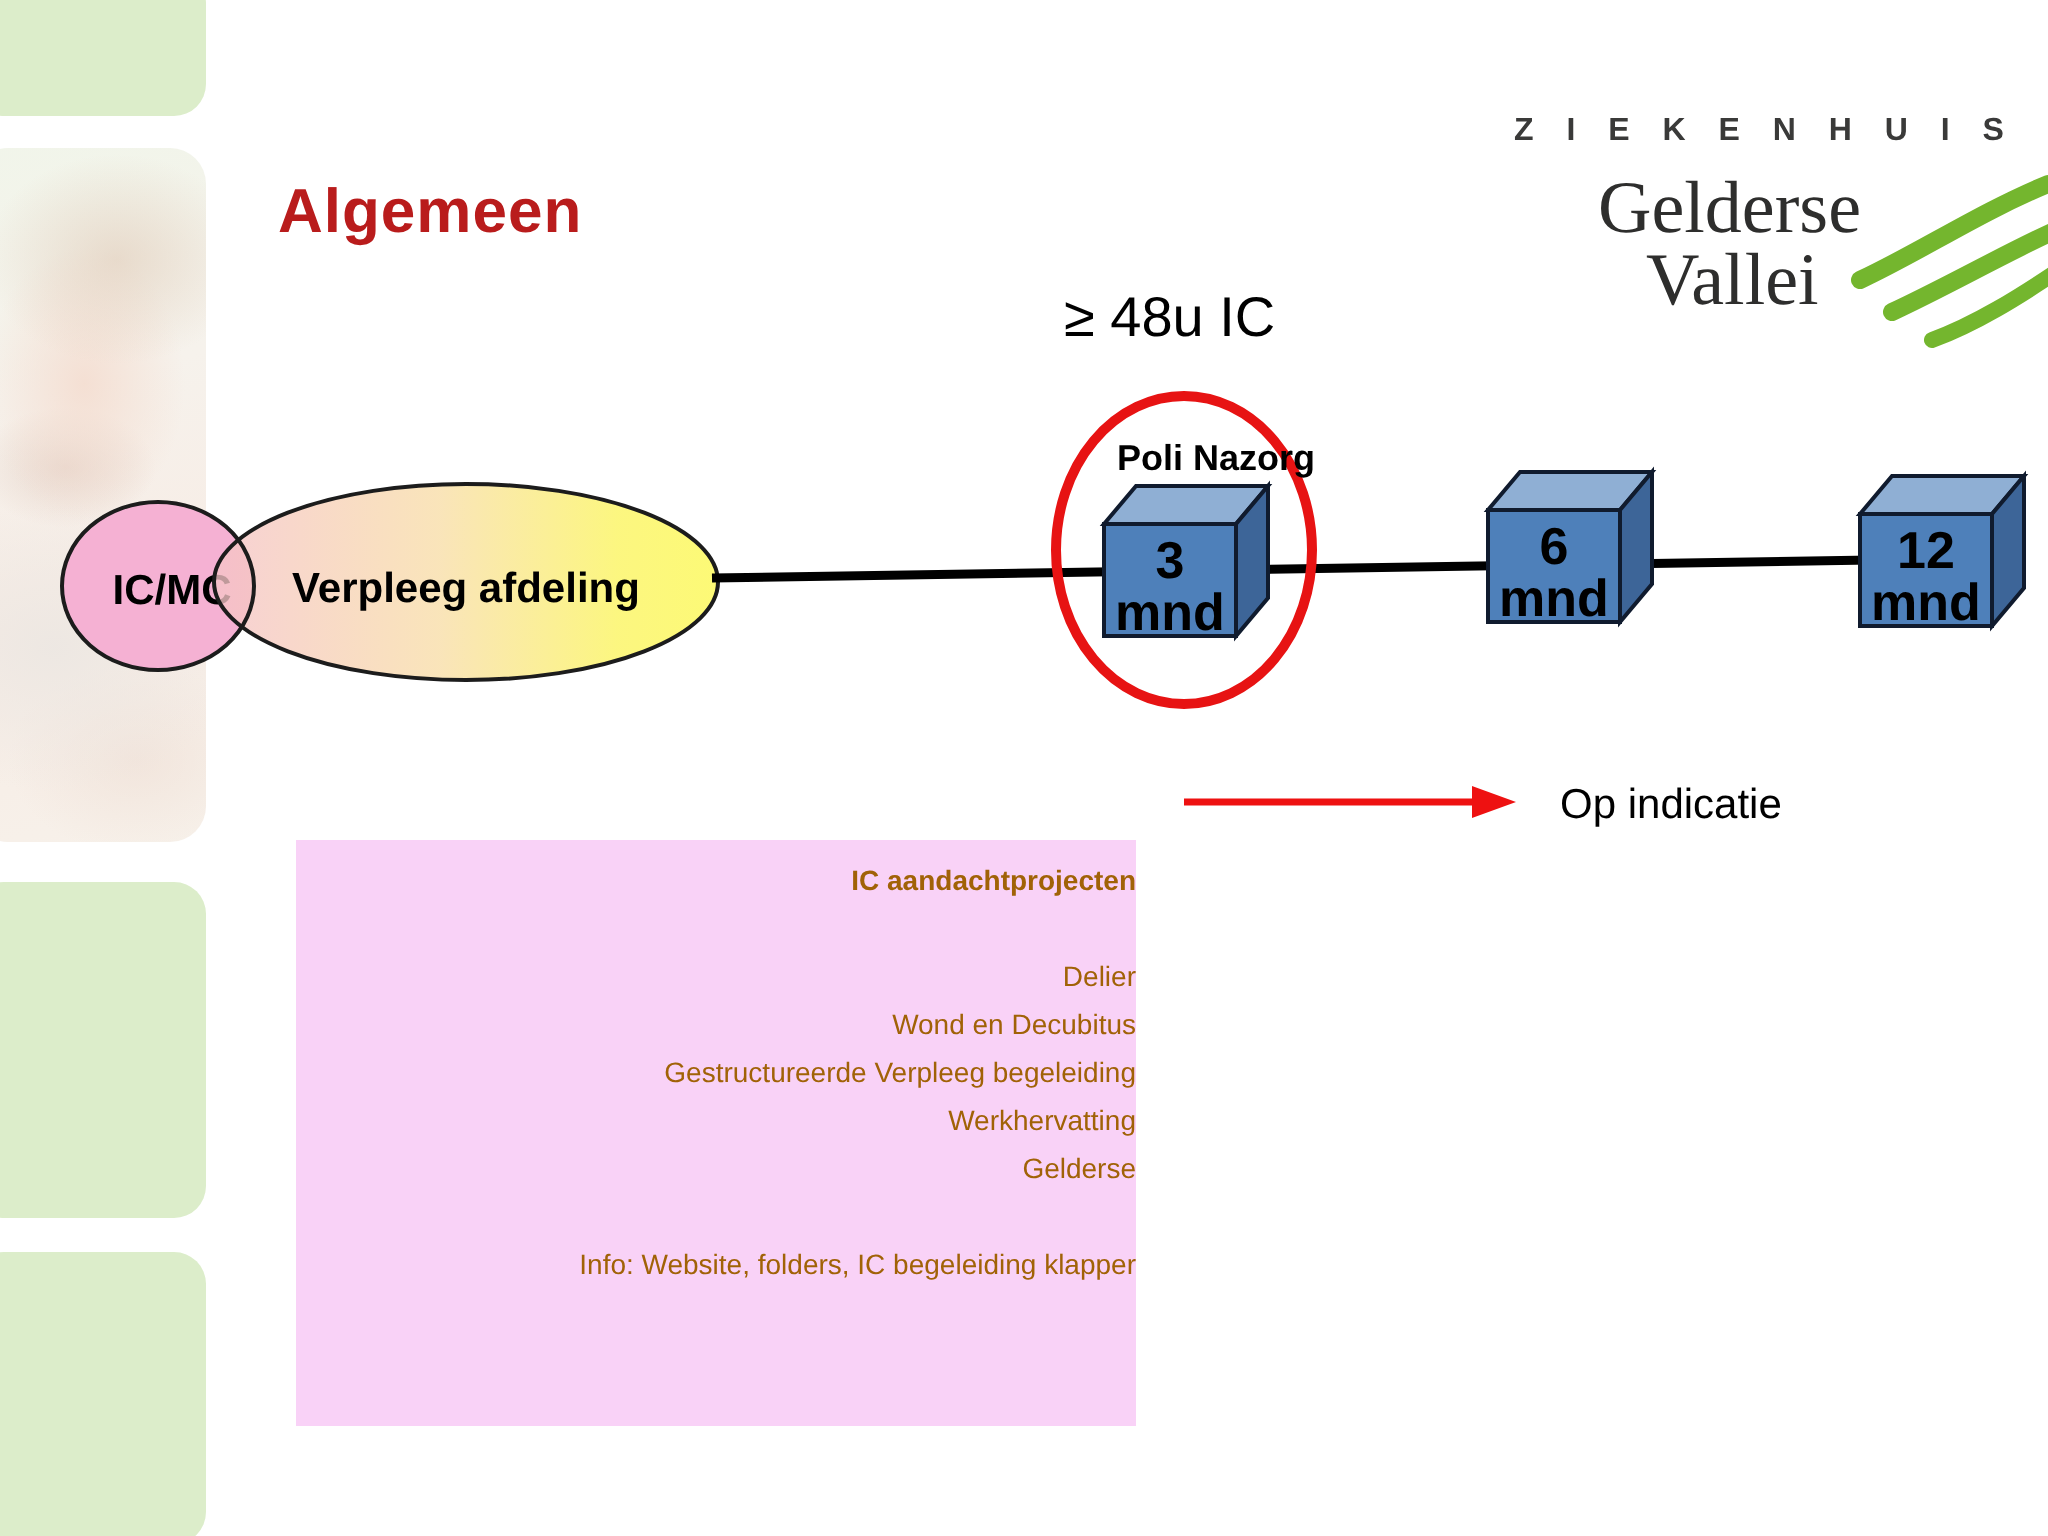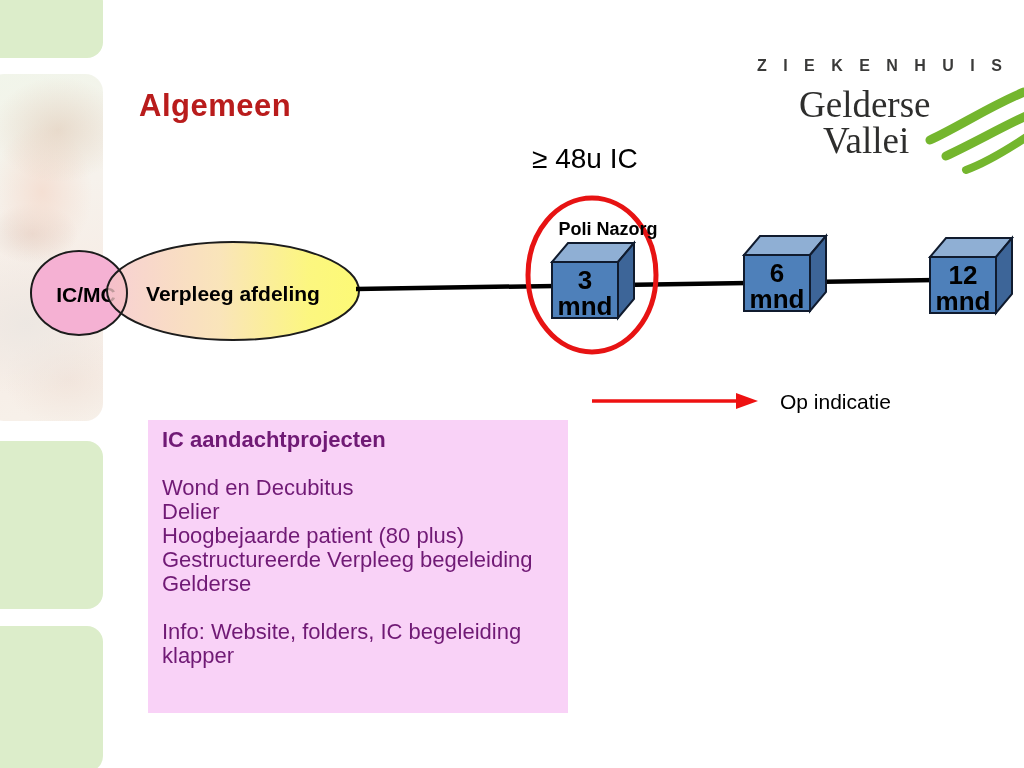--- a/index.html
+++ b/index.html
@@ -36,21 +36,21 @@
     position:absolute;left:799px;top:119px;font-family:"Liberation Serif",serif;
     font-size:37px;color:#2e2e2d;margin-left:24px;
   }
   .logo-waves{position:absolute;left:920px;top:78px;}
   
   .diagram{position:absolute;left:0;top:0;pointer-events:none;}
   .dg-text{font-family:"Liberation Sans",sans-serif;}
   
   .projects-box{
     position:absolute;left:148px;top:420px;width:420px;height:293px;background:#f9d2f7;
-    padding:8px 0 0 14px;box-sizing:border-box;font-size:22px;line-height:24px;color:#701a75;
+    padding:8px 0 0 14px;box-sizing:border-box;font-size:14px;line-height:24px;color:#a16207;text-align:right;
   }
   .projects-title{font-weight:bold;}
   .spacer{height:24px;}
 </style>
 </head>
 <body>
 
 <div class="slide">
 
   <div class="rail-rect" style="top:-14px;height:72px;"></div>
@@ -120,22 +120,22 @@
     <g>
       <line x1="592" y1="401" x2="736" y2="401" stroke="#ee1111" stroke-width="3.5"></line>
       <polygon points="736,393 736,409 758,401" fill="#ee1111"></polygon>
     </g>
     <text class="dg-text" x="780" y="409" font-size="21">Op indicatie</text>
   </svg>
 
   <div class="projects-box">
     <div class="projects-title">IC aandachtprojecten</div>
     <div class="spacer"></div>
+    <div>Delier</div>
     <div>Wond en Decubitus</div>
-    <div>Delier</div>
-    <div>Hoogbejaarde patient (80 plus)</div>
     <div>Gestructureerde Verpleeg begeleiding</div>
+    <div>Werkhervatting</div>
     <div>Gelderse</div>
     <div class="spacer"></div>
     <div>Info: Website, folders, IC begeleiding klapper</div>
   </div>
 
 </div>
 
 </body></html>

